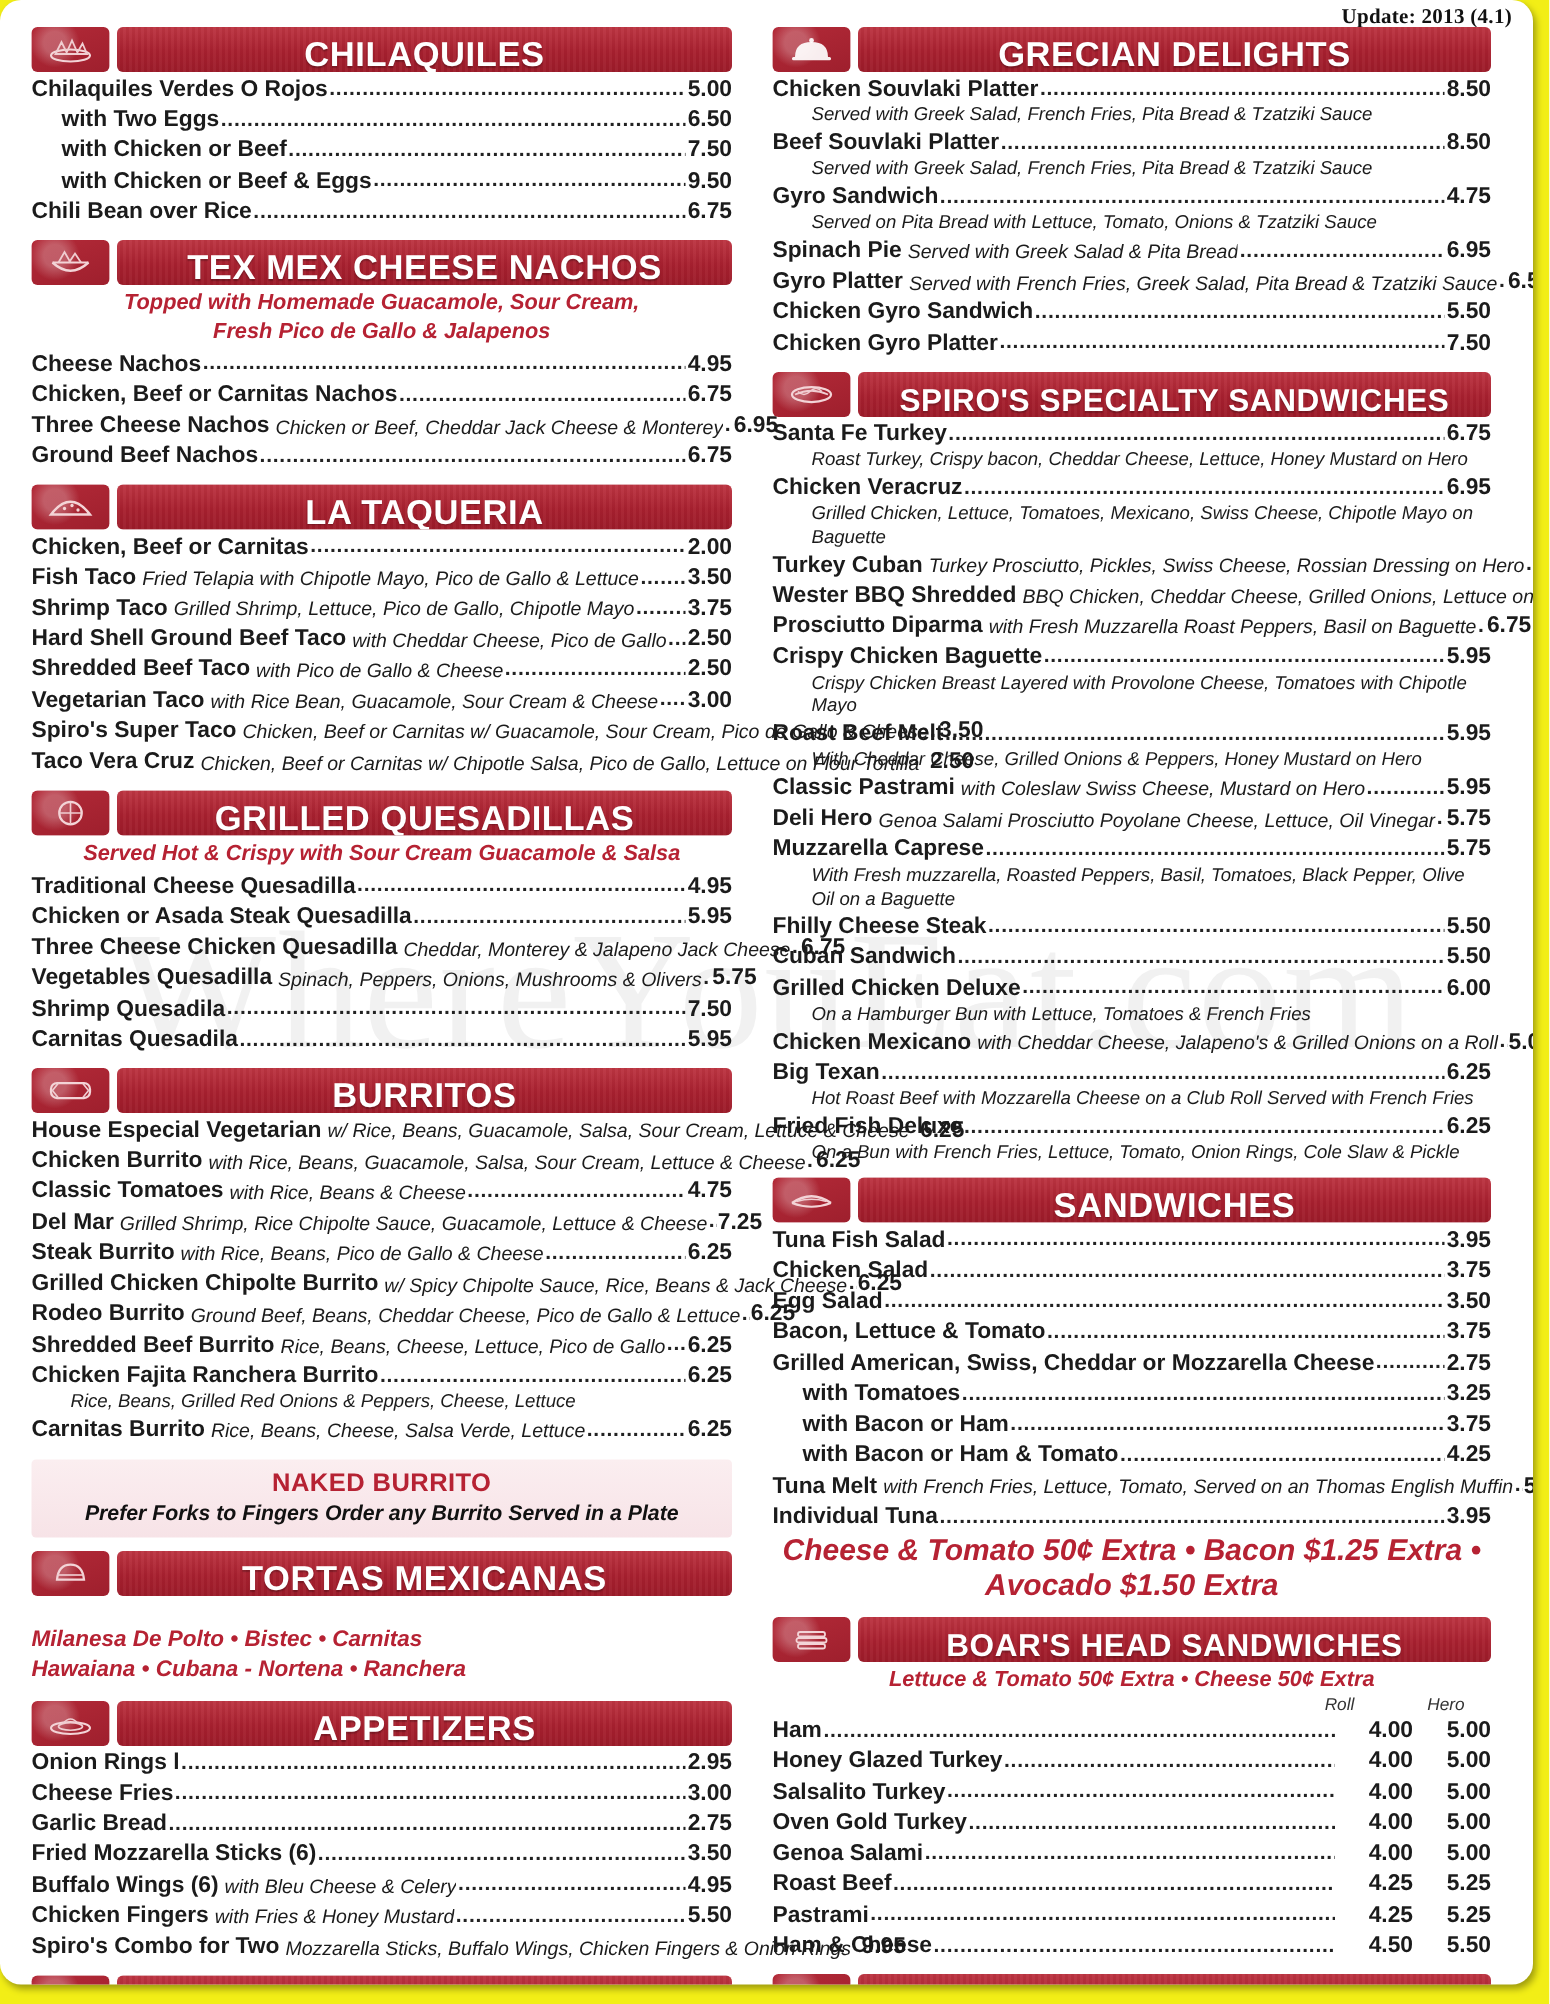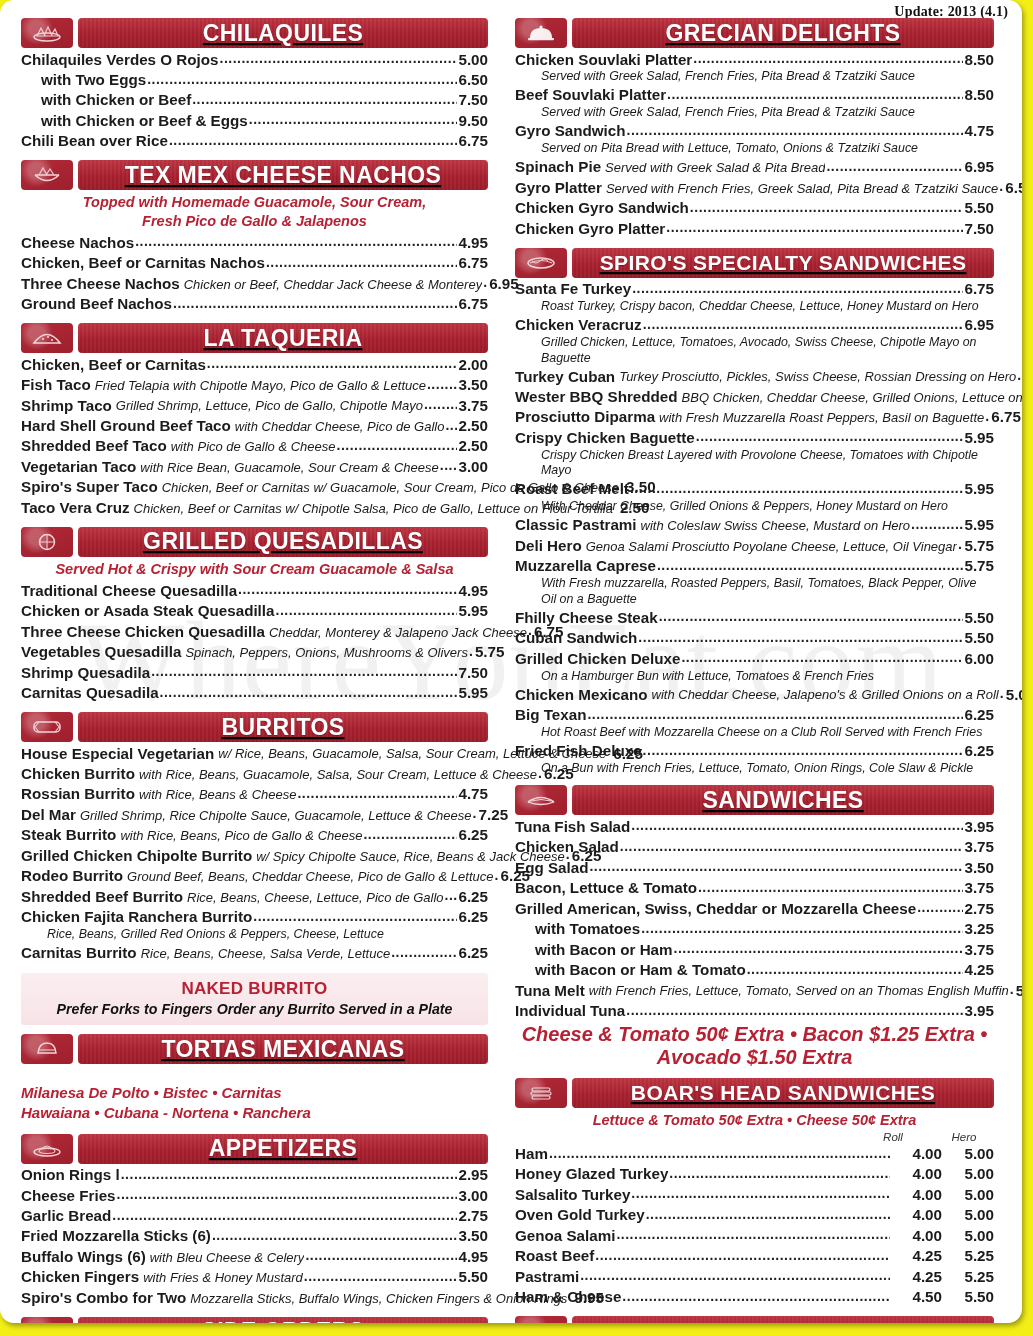--- a/index.html
+++ b/index.html
@@ -56,22 +56,22 @@
       linear-gradient(160deg,#b32a38 0%,#9e1f2d 100%);
     display:flex; align-items:center; justify-content:center;
     flex:none;
   }
   .hdr-icon svg{ display:block; }
   .hdr-bar{
     flex:1; border-radius:4px;
     background:#ad2433;
     background-image:
       linear-gradient(180deg,#bd3542 0%,#a8202f 55%,#9c1b29 100%);
-    display:flex; align-items:center; justify-content:center;
-    position:relative; overflow:hidden;text-decoration:underline;
+    display:flex; align-items:flex-end; justify-content:center;
+    position:relative; overflow:hidden;
   }
   .hdr-bar::after{
     content:""; position:absolute; inset:0;
     background-image:
       repeating-linear-gradient(90deg, rgba(255,255,255,.05) 0 2px, rgba(0,0,0,.04) 2px 4px);
     opacity:.7;
   }
   .hdr-bar span{
     position:relative; z-index:1;
     color:#fff; font-weight:bold;
@@ -361,21 +361,21 @@
               <span class="dots"> </span>
               <span class="pr">6.25</span>
             </div>
             <div class="row">
               <span class="nm">Chicken Burrito</span>
               <span class="ds">with Rice, Beans, Guacamole, Salsa, Sour Cream, Lettuce &amp; Cheese</span>
               <span class="dots">........................................................................................................................................................................................................</span>
               <span class="pr">6.25</span>
             </div>
             <div class="row">
-              <span class="nm">Rossian Burrito</span>
+              <span class="nm">Classic Tomatoes</span>
               <span class="ds">with Rice, Beans &amp; Cheese</span>
               <span class="dots">........................................................................................................................................................................................................</span>
               <span class="pr">4.75</span>
             </div>
             <div class="row">
               <span class="nm">Del Mar</span>
               <span class="ds">Grilled Shrimp, Rice Chipolte Sauce, Guacamole, Lettuce &amp; Cheese</span>
               <span class="dots">........................................................................................................................................................................................................</span>
               <span class="pr">7.25</span>
             </div>
@@ -582,21 +582,21 @@
               <span class="nm">Santa Fe Turkey</span>
               <span class="dots">........................................................................................................................................................................................................</span>
               <span class="pr">6.75</span>
             </div>
             <div class="subline">Roast Turkey, Crispy bacon, Cheddar Cheese, Lettuce, Honey Mustard on Hero</div>
             <div class="row">
               <span class="nm">Chicken Veracruz</span>
               <span class="dots">........................................................................................................................................................................................................</span>
               <span class="pr">6.95</span>
             </div>
-            <div class="subline">Grilled Chicken, Lettuce, Tomatoes, Avocado, Swiss Cheese, Chipotle Mayo on Baguette</div>
+            <div class="subline">Grilled Chicken, Lettuce, Tomatoes, Mexicano, Swiss Cheese, Chipotle Mayo on Baguette</div>
             <div class="row">
               <span class="nm">Turkey Cuban</span>
               <span class="ds">Turkey Prosciutto, Pickles, Swiss Cheese, Rossian Dressing on Hero</span>
               <span class="dots">........................................................................................................................................................................................................</span>
               <span class="pr">5.95</span>
             </div>
             <div class="row">
               <span class="nm">Wester BBQ Shredded</span>
               <span class="ds">BBQ Chicken, Cheddar Cheese, Grilled Onions, Lettuce on Hero</span>
               <span class="dots"> </span>

